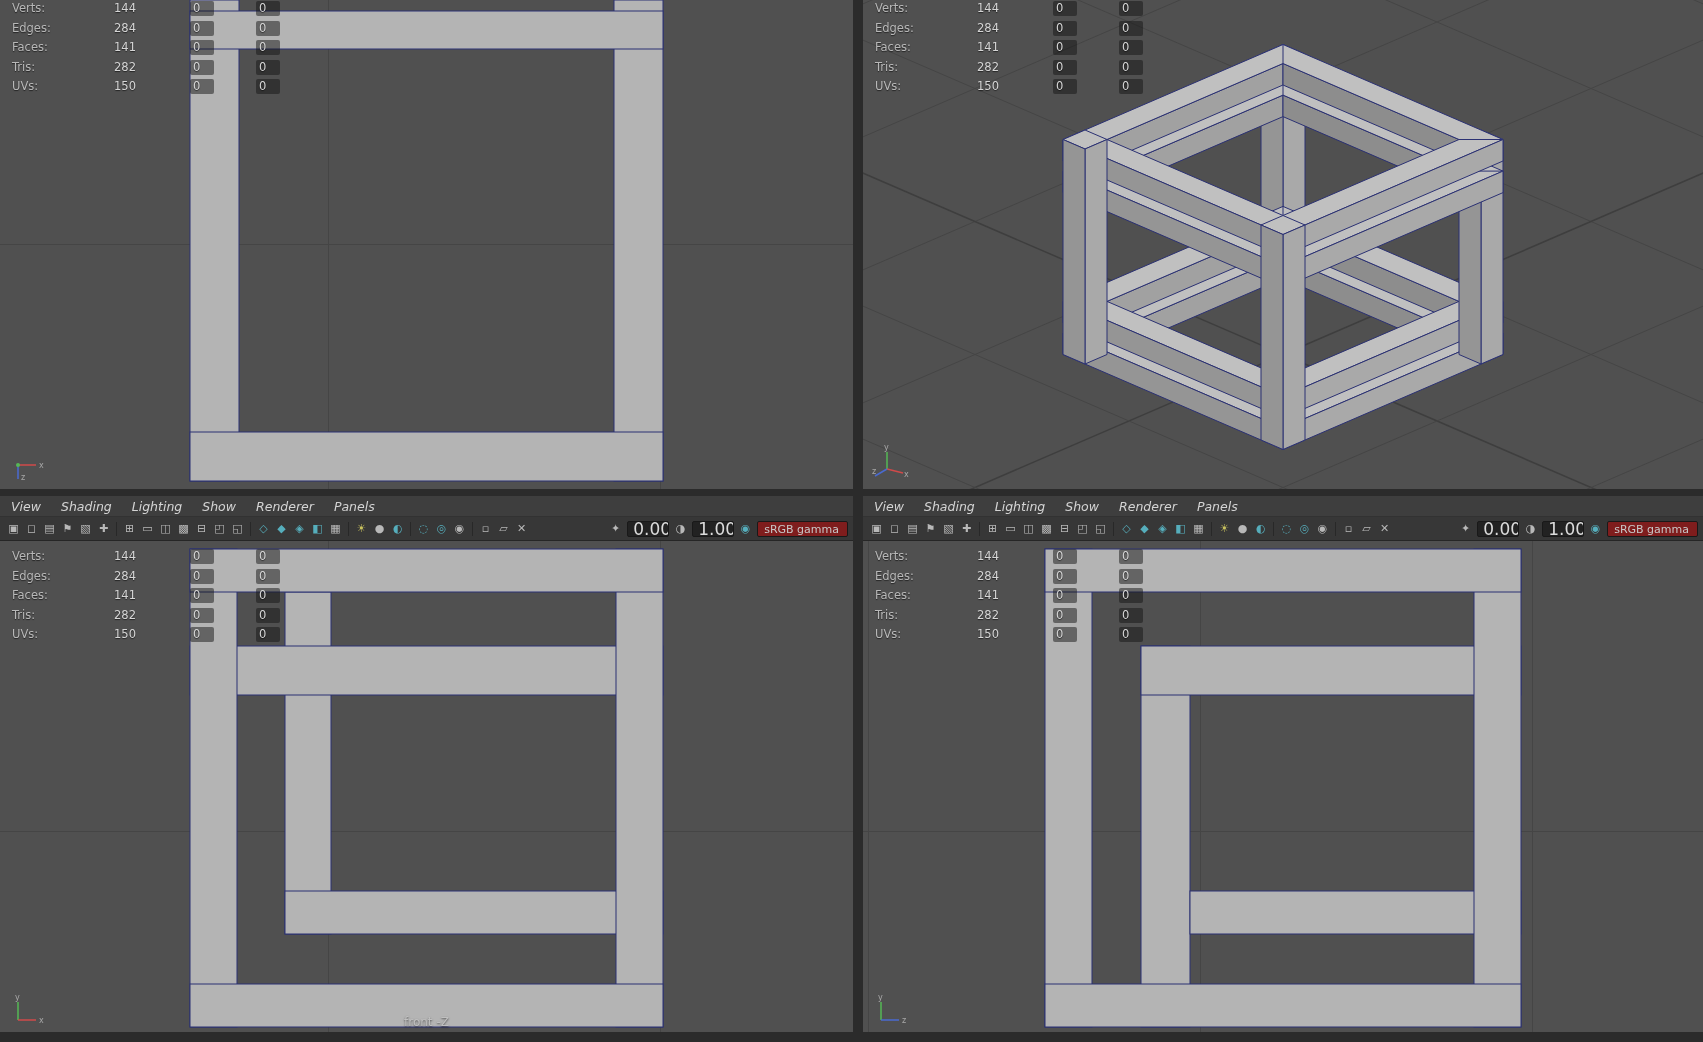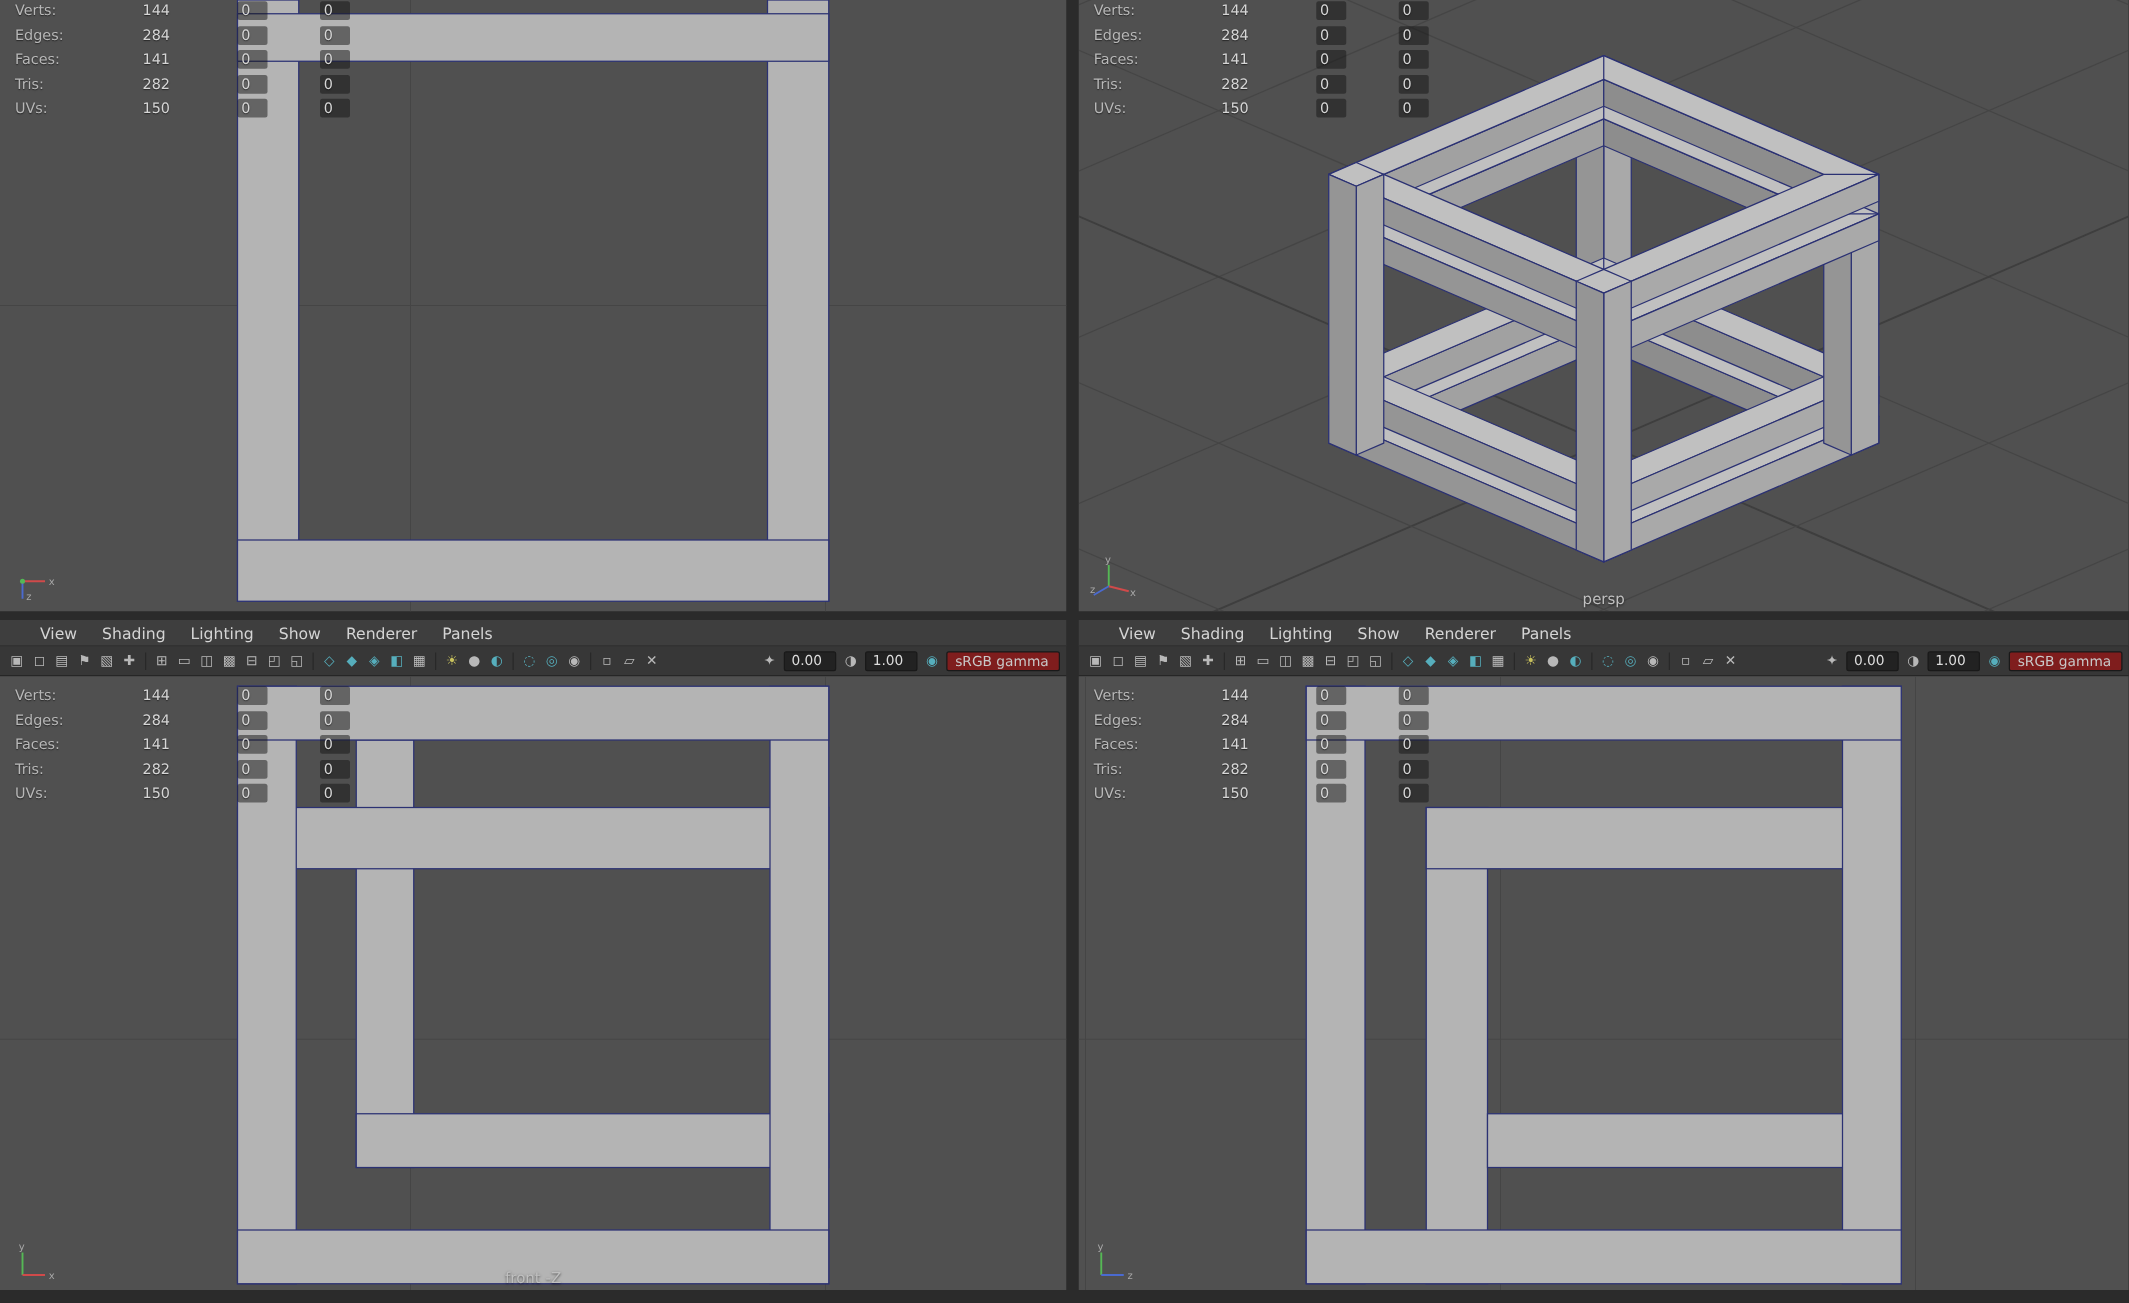--- a/index.html
+++ b/index.html
@@ -42,30 +42,30 @@
               font-size:12px; color:#c0c0c0; text-shadow:0 1px 2px rgba(0,0,0,.6); }
 
   .axis { position:absolute; left:8px; bottom:6px; }
   .axis text { font-size:8px; fill:#a8a8a8; }
 
   
   .panelbar { position:absolute; top:496px; height:45px; }
   .panelbar.pb-left  { left:0; width:853px; }
   .panelbar.pb-right { left:863px; width:840px; }
   .menubar { height:21px; background:#3e3e3e; display:flex; align-items:center;
-             padding-left:22px; border-bottom:1px solid #323232; }
+             padding-left:1px; border-bottom:1px solid #323232;font-style:italic; }
   .menu-item { font-size:12.5px; color:#d4d4d4; padding:0 10px; cursor:default; }
   .toolbar { height:24px; background:#373737; display:flex; align-items:center;
              padding:0 5px; border-bottom:1px solid #262626; }
   .tb-icons { display:flex; align-items:center; gap:1px; }
   .tb-ico { width:17px; height:18px; font-size:11px; line-height:18px; text-align:center;
             color:#b8b8b8; cursor:default; }
   .tb-sep { width:1px; height:14px; background:#282828; margin:0 3px; }
   .tb-right { margin-left:auto; display:flex; align-items:center; gap:3px; }
-  .tb-field { width:42px; height:16px; background:#222; color:#dcdcdc; font-size:11px;
+  .tb-field { width:42px; height:16px; background:#222; color:#dcdcdc; font-size:17px;
               line-height:16px; padding-left:5px; border:1px solid #191919; border-radius:2px;
               font-family:"DejaVu Sans", sans-serif; }
   .tb-select { height:16px; background:#7f1d1d; color:#c8c8c8; font-size:11px; line-height:15px;
                padding:0 8px 0 6px; border:1px solid #191919; border-radius:2px; }
 </style>
 </head>
 <body>
 
 <div class="vp vp-top grid-ortho">
   <svg class="model" width="853" height="489">
@@ -227,21 +227,20 @@
       </div>
     </div>
   <svg class="axis" width="40" height="42">
     <line x1="16" y1="28" x2="16" y2="11" stroke="#55b855" stroke-width="1.5"></line>
     <line x1="16" y1="28" x2="32" y2="32" stroke="#d04a4a" stroke-width="1.5"></line>
     <line x1="16" y1="28" x2="4" y2="35" stroke="#4a6ad0" stroke-width="1.5"></line>
     <text x="13" y="9">y</text>
       <text x="33" y="36">x</text>
       <text x="1" y="33">z</text>
   </svg>
-  <div class="vp-label">persp</div>
 </div>
 
 <div class="panelbar pb-left">
   <div class="menubar">
       <span class="menu-item">View</span>
       <span class="menu-item">Shading</span>
       <span class="menu-item">Lighting</span>
       <span class="menu-item">Show</span>
       <span class="menu-item">Renderer</span>
       <span class="menu-item">Panels</span>

